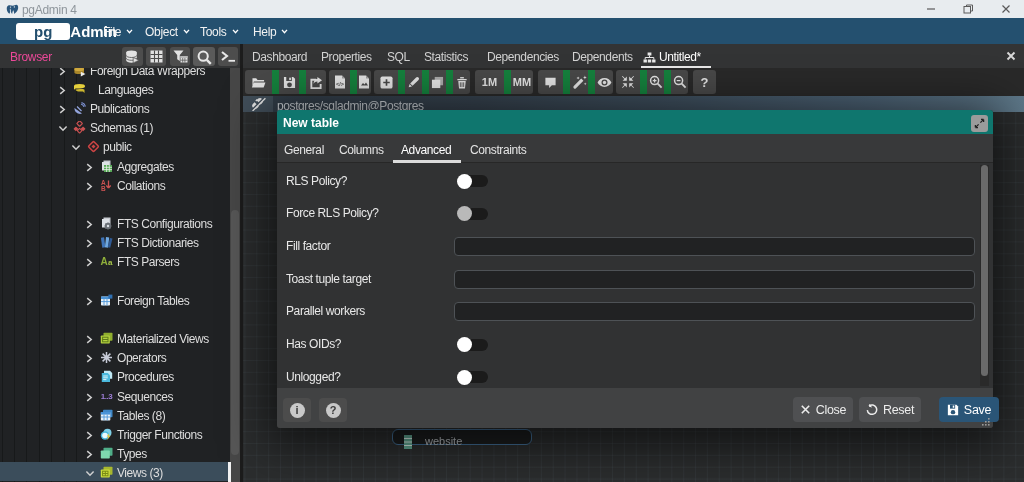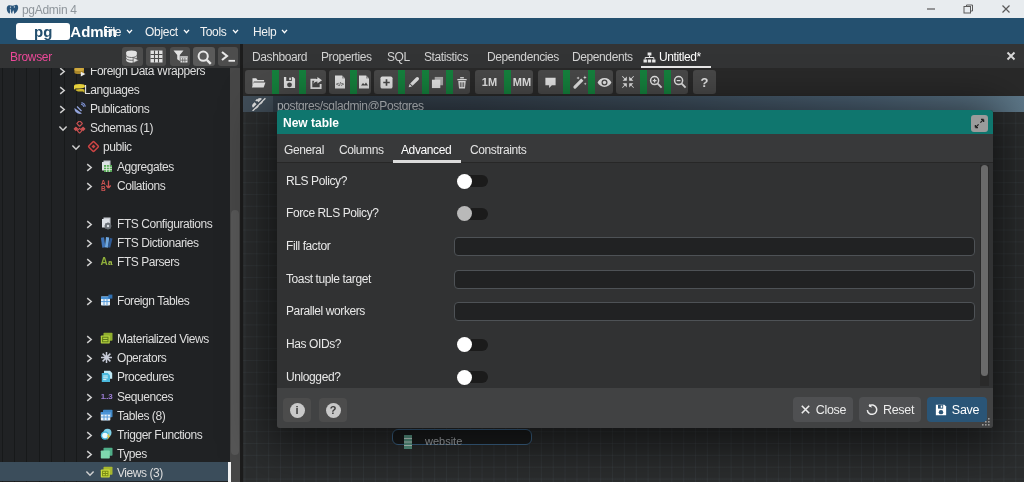--- a/index.html
+++ b/index.html
@@ -88,21 +88,21 @@
 .toggle .knob { position:absolute; left:-1px; top:-1.5px; width:15px; height:15px; border-radius:50%; background:#fff; }
 .toggle.dis .knob { background:#b9b9b9; }
 #dscroll { position:absolute; left:703px; top:55px; width:9px; height:221px; background:#2a2a2a; }
 #dscroll .thumb { position:absolute; left:1px; top:0px; width:7px; height:211px; background:#6a6a6a; border-radius:4px; }
 #dfoot { position:absolute; left:0; top:278px; width:716px; height:40px; background:#414243; border-radius:0 0 3px 3px; }
 .cbtn { position:absolute; top:10px; width:28px; height:24px; background:#4c4c4c; border-radius:4px; }
 .cbtn .circ { position:absolute; left:6.5px; top:4.5px; width:15px; height:15px; border-radius:50%; background:#c9c9c9;
   color:#3a3a3a; font-size:11px; font-weight:bold; text-align:center; line-height:15px; }
 .dbtn { position:absolute; top:9px; height:25px; background:#4f5052; border-radius:4px;
   color:#ececec; font-size:12.5px; letter-spacing:-0.3px; display:flex; align-items:center; justify-content:center; gap:5px; }
-#btn-save { background:#2a5577; color:#fff; }
+#btn-save { background:#2a5577; color:#fff;margin-left:12px; }
 </style>
 </head>
 <body>
 <div id="stage">
 
   <div id="titlebar" class="abs">
     <svg class="abs" style="left:6px; top:3px" width="13" height="13" viewBox="0 0 16 16">
       <path d="M2.8 3.2 C1 4 0.6 6.5 1.2 8.8 C1.8 11 3 12.6 4.4 13.2 L5.2 10.5 C4.6 9.2 4.6 7.6 5.2 6.8 C5.8 7.8 6 10 6.4 12 L7.6 13.6 C7.9 11.5 8.3 9.8 8.9 9 C9.5 9.8 9.9 11.5 10.2 13.6 L11.4 12.2 C12.9 11.5 14.4 9.5 14.9 6.9 C15.4 4.1 14.3 2.3 12.6 2.3 C11.1 2.3 10.6 3.3 8 3.3 C5.4 3.3 4.6 2.4 2.8 3.2 Z" fill="#2a567c"></path>
       <circle cx="5.6" cy="5" r="0.8" fill="#e8ecef"></circle>
         <circle cx="10.3" cy="4.8" r="0.8" fill="#e8ecef"></circle>
@@ -197,21 +197,21 @@
         <span class="lbl" style="left:90px">Foreign Data Wrappers</span>
       </div>
     <div class="trow" style="top:11.9px">
         <span class="arr" style="left:58px"><svg width="8" height="9" viewBox="0 0 8 9">
             <path d="M2.2 1.2 L6.2 4.5 L2.2 7.8" fill="none" stroke="#cfcfcf" stroke-width="1.5"></path>
           </svg></span>
         <span class="ticon" style="left:73px"><svg width="13" height="13" viewBox="0 0 13 13">
             <path d="M1 3 C1 1.8 2.5 1 6.5 1 C10.5 1 12 1.8 12 3.2 C12 4.6 10.5 5.4 6.5 5.4 L2.5 5.4 L1 6.8 Z" fill="#e5cf3c"></path>
             <path d="M2.5 6.5 C2.5 7.8 4.5 8.6 7 8.6 L10 8.6 L11.5 10 L11.5 7 C11.5 6 10 5.8 7 5.9" fill="#cdb72e"></path>
           </svg></span>
-        <span class="lbl" style="left:84px">Languages</span>
+        <span class="lbl" style="left:98px">Languages</span>
       </div>
     <div class="trow" style="top:31.0px">
         <span class="arr" style="left:58px"><svg width="8" height="9" viewBox="0 0 8 9">
             <path d="M2.2 1.2 L6.2 4.5 L2.2 7.8" fill="none" stroke="#cfcfcf" stroke-width="1.5"></path>
           </svg></span>
         <span class="ticon" style="left:73px"><svg width="13" height="13" viewBox="0 0 13 13">
             <path d="M1.5 6 a5.5 5.5 0 0 0 7.5 5.5 Z" fill="#93a4dc"></path>
             <path d="M4 4.5 l4.5 4.5" stroke="#93a4dc" stroke-width="1.2"></path>
             <path d="M8 2 a4 4 0 0 1 3 3 M8.5 0.5 a5.5 5.5 0 0 1 4 4" fill="none" stroke="#7f93d4" stroke-width="1.1"></path>
           </svg></span>

